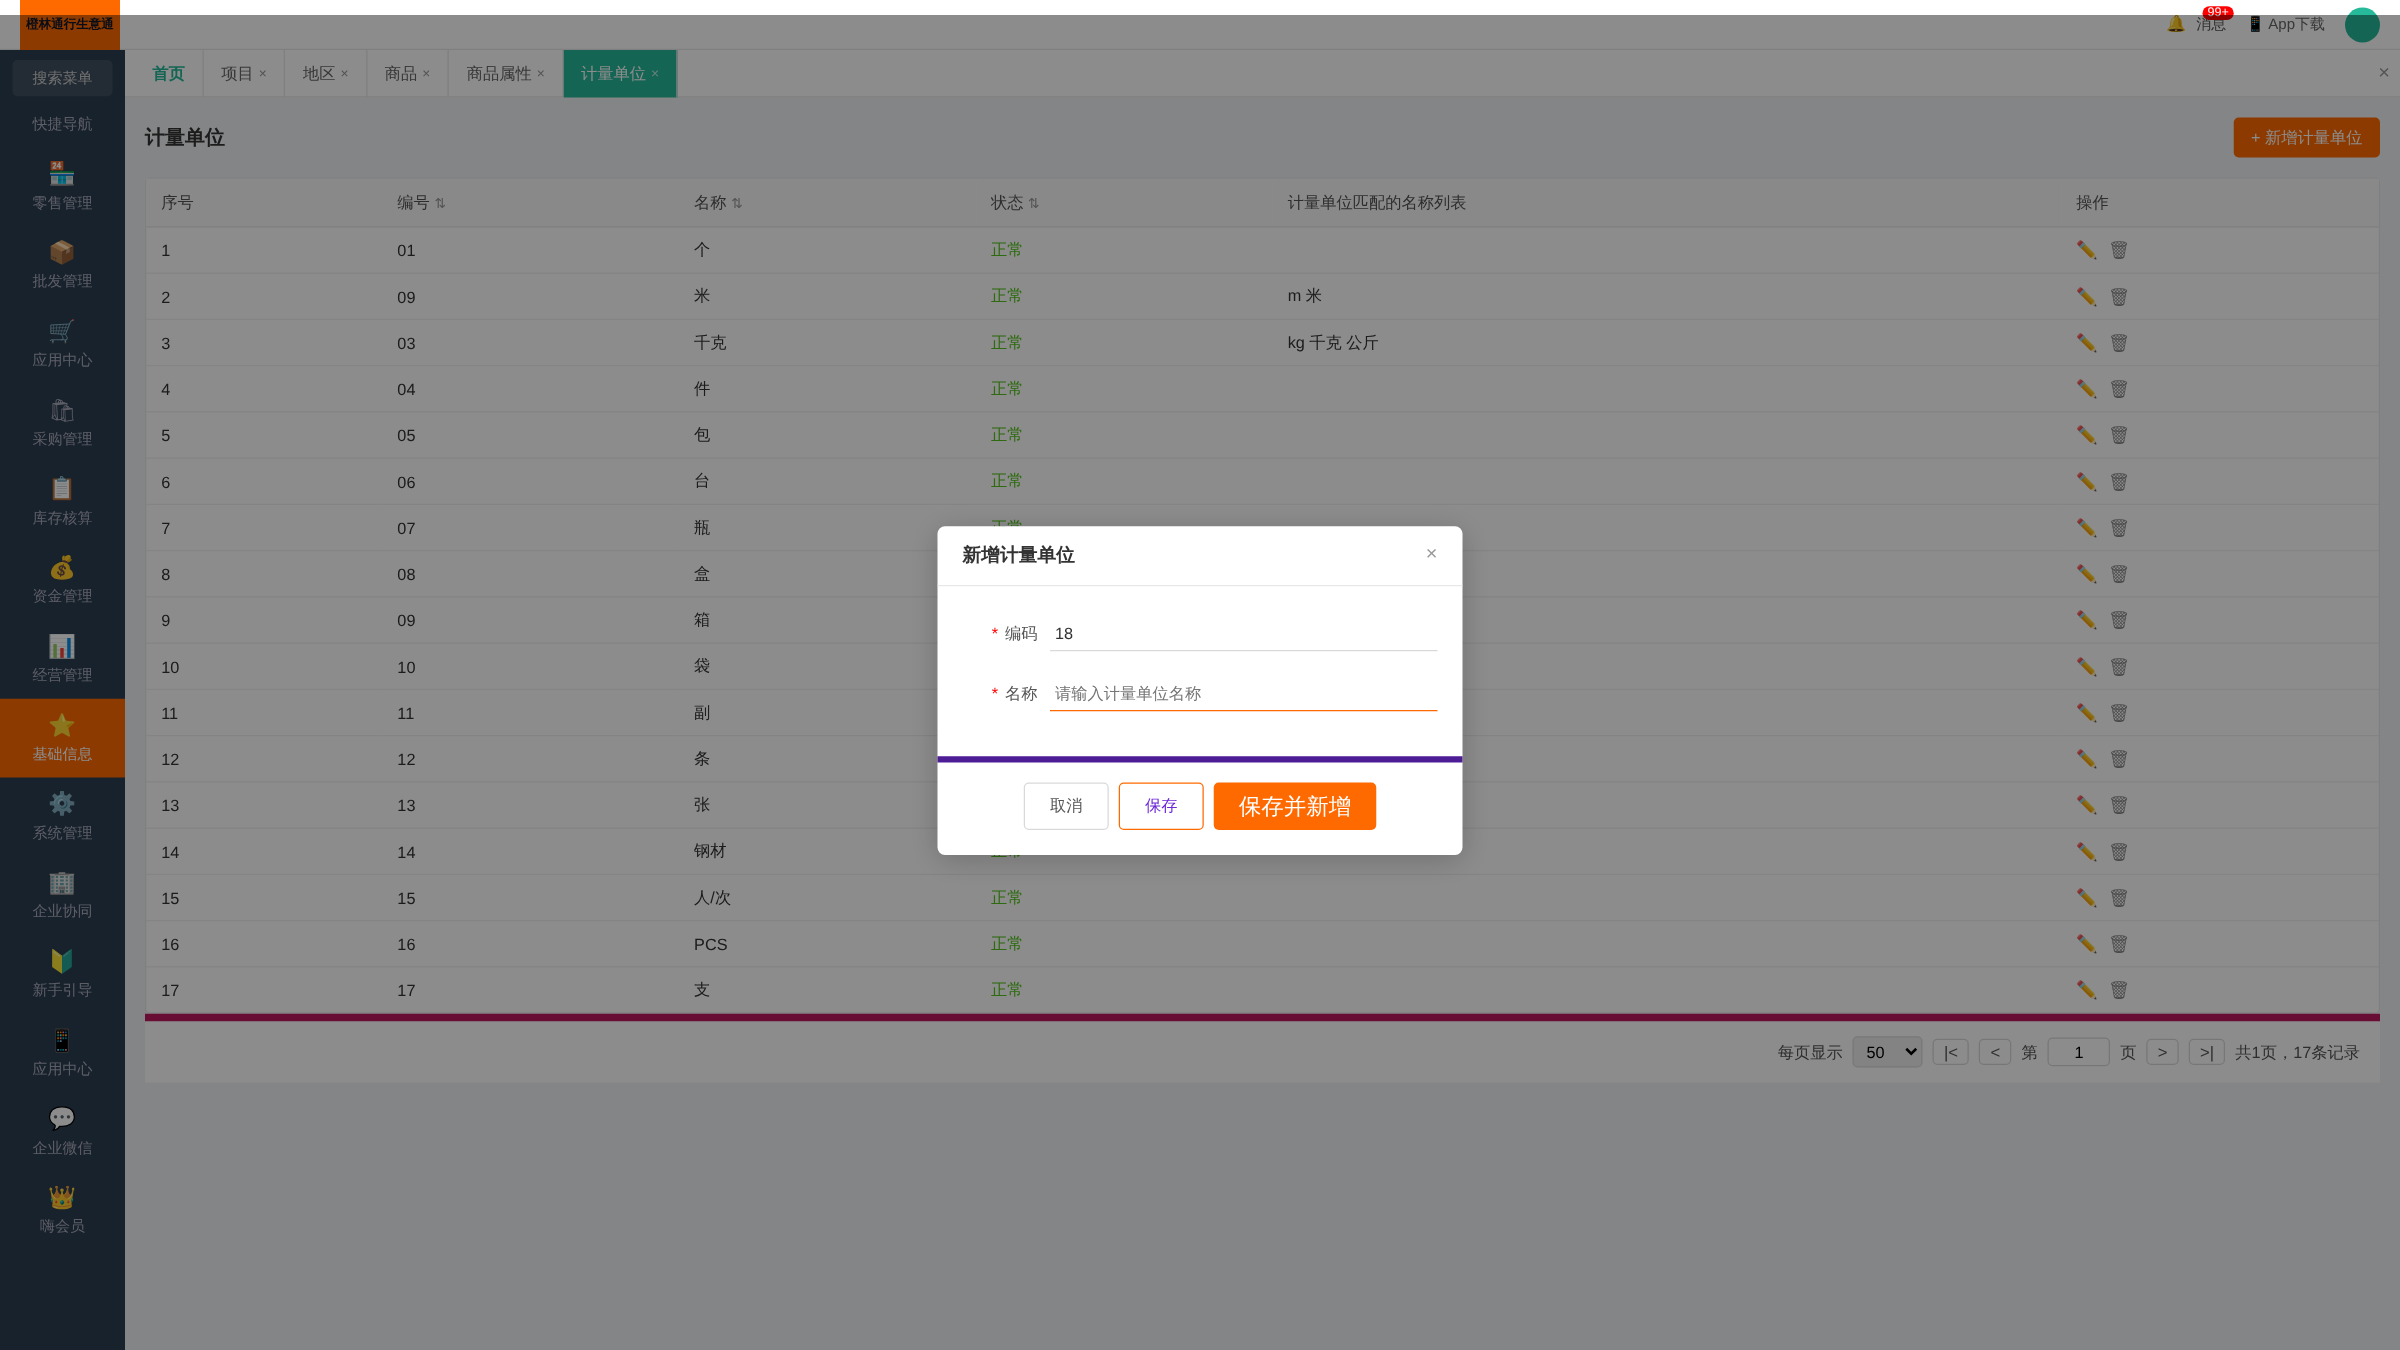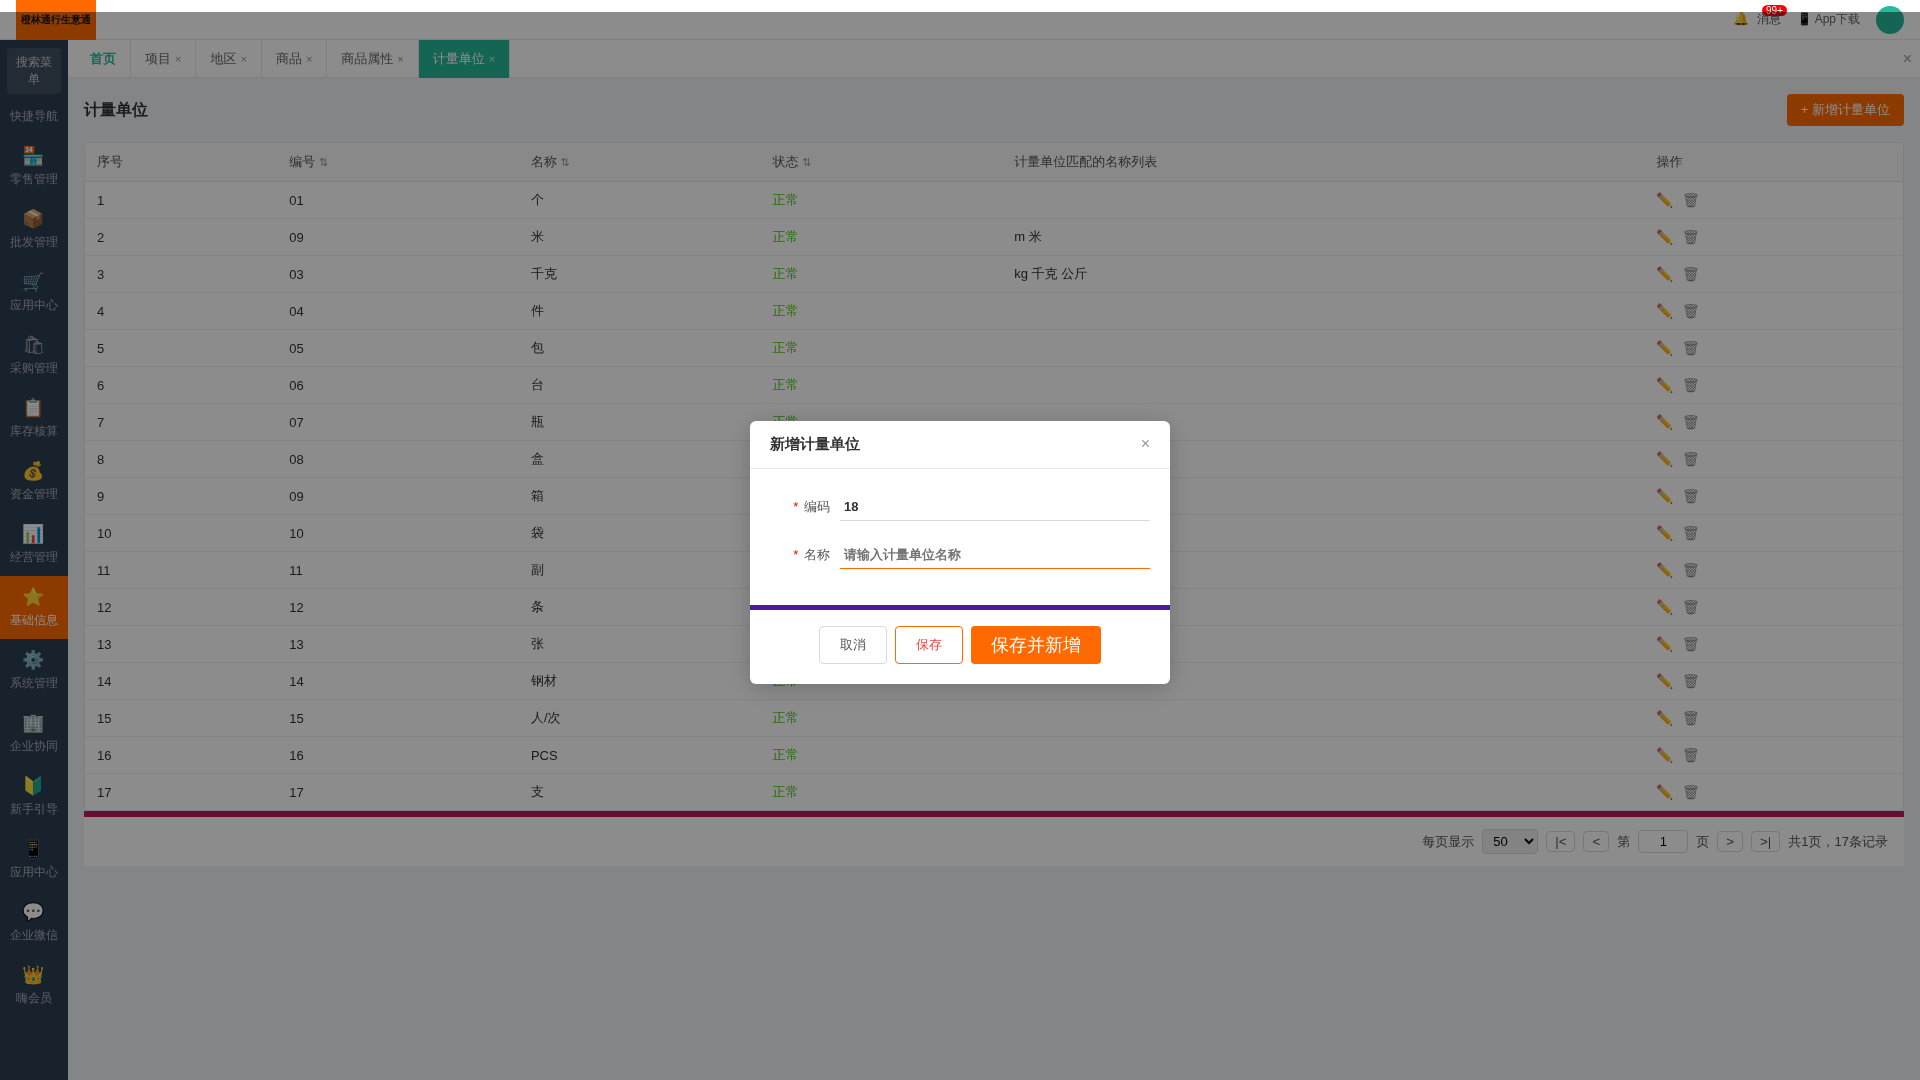--- a/index.html
+++ b/index.html
@@ -12,21 +12,21 @@
     .top-bar-right { display: flex; align-items: center; gap: 16px; }
     .notification-btn { position: relative; cursor: pointer; }
     .badge { position: absolute; top: -6px; right: -6px; background: #f00; color: #fff; border-radius: 10px; font-size: 10px; padding: 0 4px; min-width: 16px; text-align: center; }
     .app-download { color: #666; cursor: pointer; font-size: 12px; }
     .user-avatar { width: 28px; height: 28px; background: #ccc; border-radius: 50%; cursor: pointer; }
 
     
     .layout { display: flex; height: calc(1080px - 40px); }
 
     
-    .sidebar { width: 68px; background: #2c3e50; display: flex; flex-direction: column; align-items: center; padding: 8px 0; overflow-y: auto; }
+    .sidebar { width: 100px; background: #2c3e50; display: flex; flex-direction: column; align-items: center; padding: 8px 0; overflow-y: auto; }
     .sidebar-item { width: 100%; padding: 10px 4px; display: flex; flex-direction: column; align-items: center; cursor: pointer; color: #aab; font-size: 12px; gap: 4px; }
     .sidebar-item.active { background: #ff6a00; color: #fff; }
     .sidebar-item .icon { font-size: 18px; }
     .sidebar-search { background: rgba(255,255,255,0.1); color: #ccc; border-radius: 4px; padding: 6px 8px; width: 80%; font-size: 12px; text-align: center; cursor: pointer; margin-bottom: 4px; }
 
     
     .main-content { flex: 1; display: flex; flex-direction: column; overflow: hidden; }
 
     
     .tabs-bar { background: #fff; display: flex; align-items: center; border-bottom: 1px solid #e8e8e8; height: 38px; padding: 0 8px; }
@@ -66,25 +66,25 @@
 
     
     .dialog { background: #fff; border-radius: 6px; width: 420px; box-shadow: 0 4px 24px rgba(0,0,0,0.2); }
     .dialog-header { display: flex; align-items: center; justify-content: space-between; padding: 14px 20px; border-bottom: 1px solid #e8e8e8; }
     .dialog-title { font-size: 15px; font-weight: bold; color: #333; }
     .dialog-close { cursor: pointer; color: #999; font-size: 16px; background: none; border: none; }
     .dialog-body { padding: 24px 20px 16px; }
     .form-row { display: flex; align-items: center; margin-bottom: 20px; }
     .form-label { width: 60px; text-align: right; color: #555; font-size: 13px; margin-right: 10px; }
     .form-label .required { color: #f00; margin-right: 2px; }
-    .form-input { flex: 1; border: none; border-bottom: 1px solid #d9d9d9; padding: 6px 4px; font-size: 13px; outline: none; color: #333; font-weight: bold; }
+    .form-input { flex: 1; border: none; border-bottom: 1px solid #d9d9d9; padding: 6px 4px; font-size: 13px; outline: none; color: #333; }
     .form-input.active-input { border-bottom-color: #ff6a00; }
     .dialog-footer { display: flex; justify-content: center; gap: 8px; padding: 16px 20px 20px; border-top: 5px solid #4c1d95; }
     .btn-cancel { background: #fff; border: 1px solid #d9d9d9; color: #555; padding: 7px 20px; border-radius: 4px; cursor: pointer; font-size: 13px; }
-    .btn-save { background: #fff; border: 1px solid #ff6a00; color: #ef4444; padding: 7px 20px; border-radius: 4px; cursor: pointer; font-size: 13px; }
+    .btn-save { background: #fff; border: 1px solid #ff6a00; color: #6d28d9; padding: 7px 20px; border-radius: 4px; cursor: pointer; font-size: 13px; }
     .btn-save-new { background: #ff6a00; border: none; color: #fff; padding: 7px 20px; border-radius: 4px; cursor: pointer; font-size: 18px; }
 
     .sort-icon { font-size: 11px; color: #999; }
   </style>
 </head>
 <body>
 
 <div class="top-bar">
   <div class="top-bar-left">
     <div class="logo-area">

